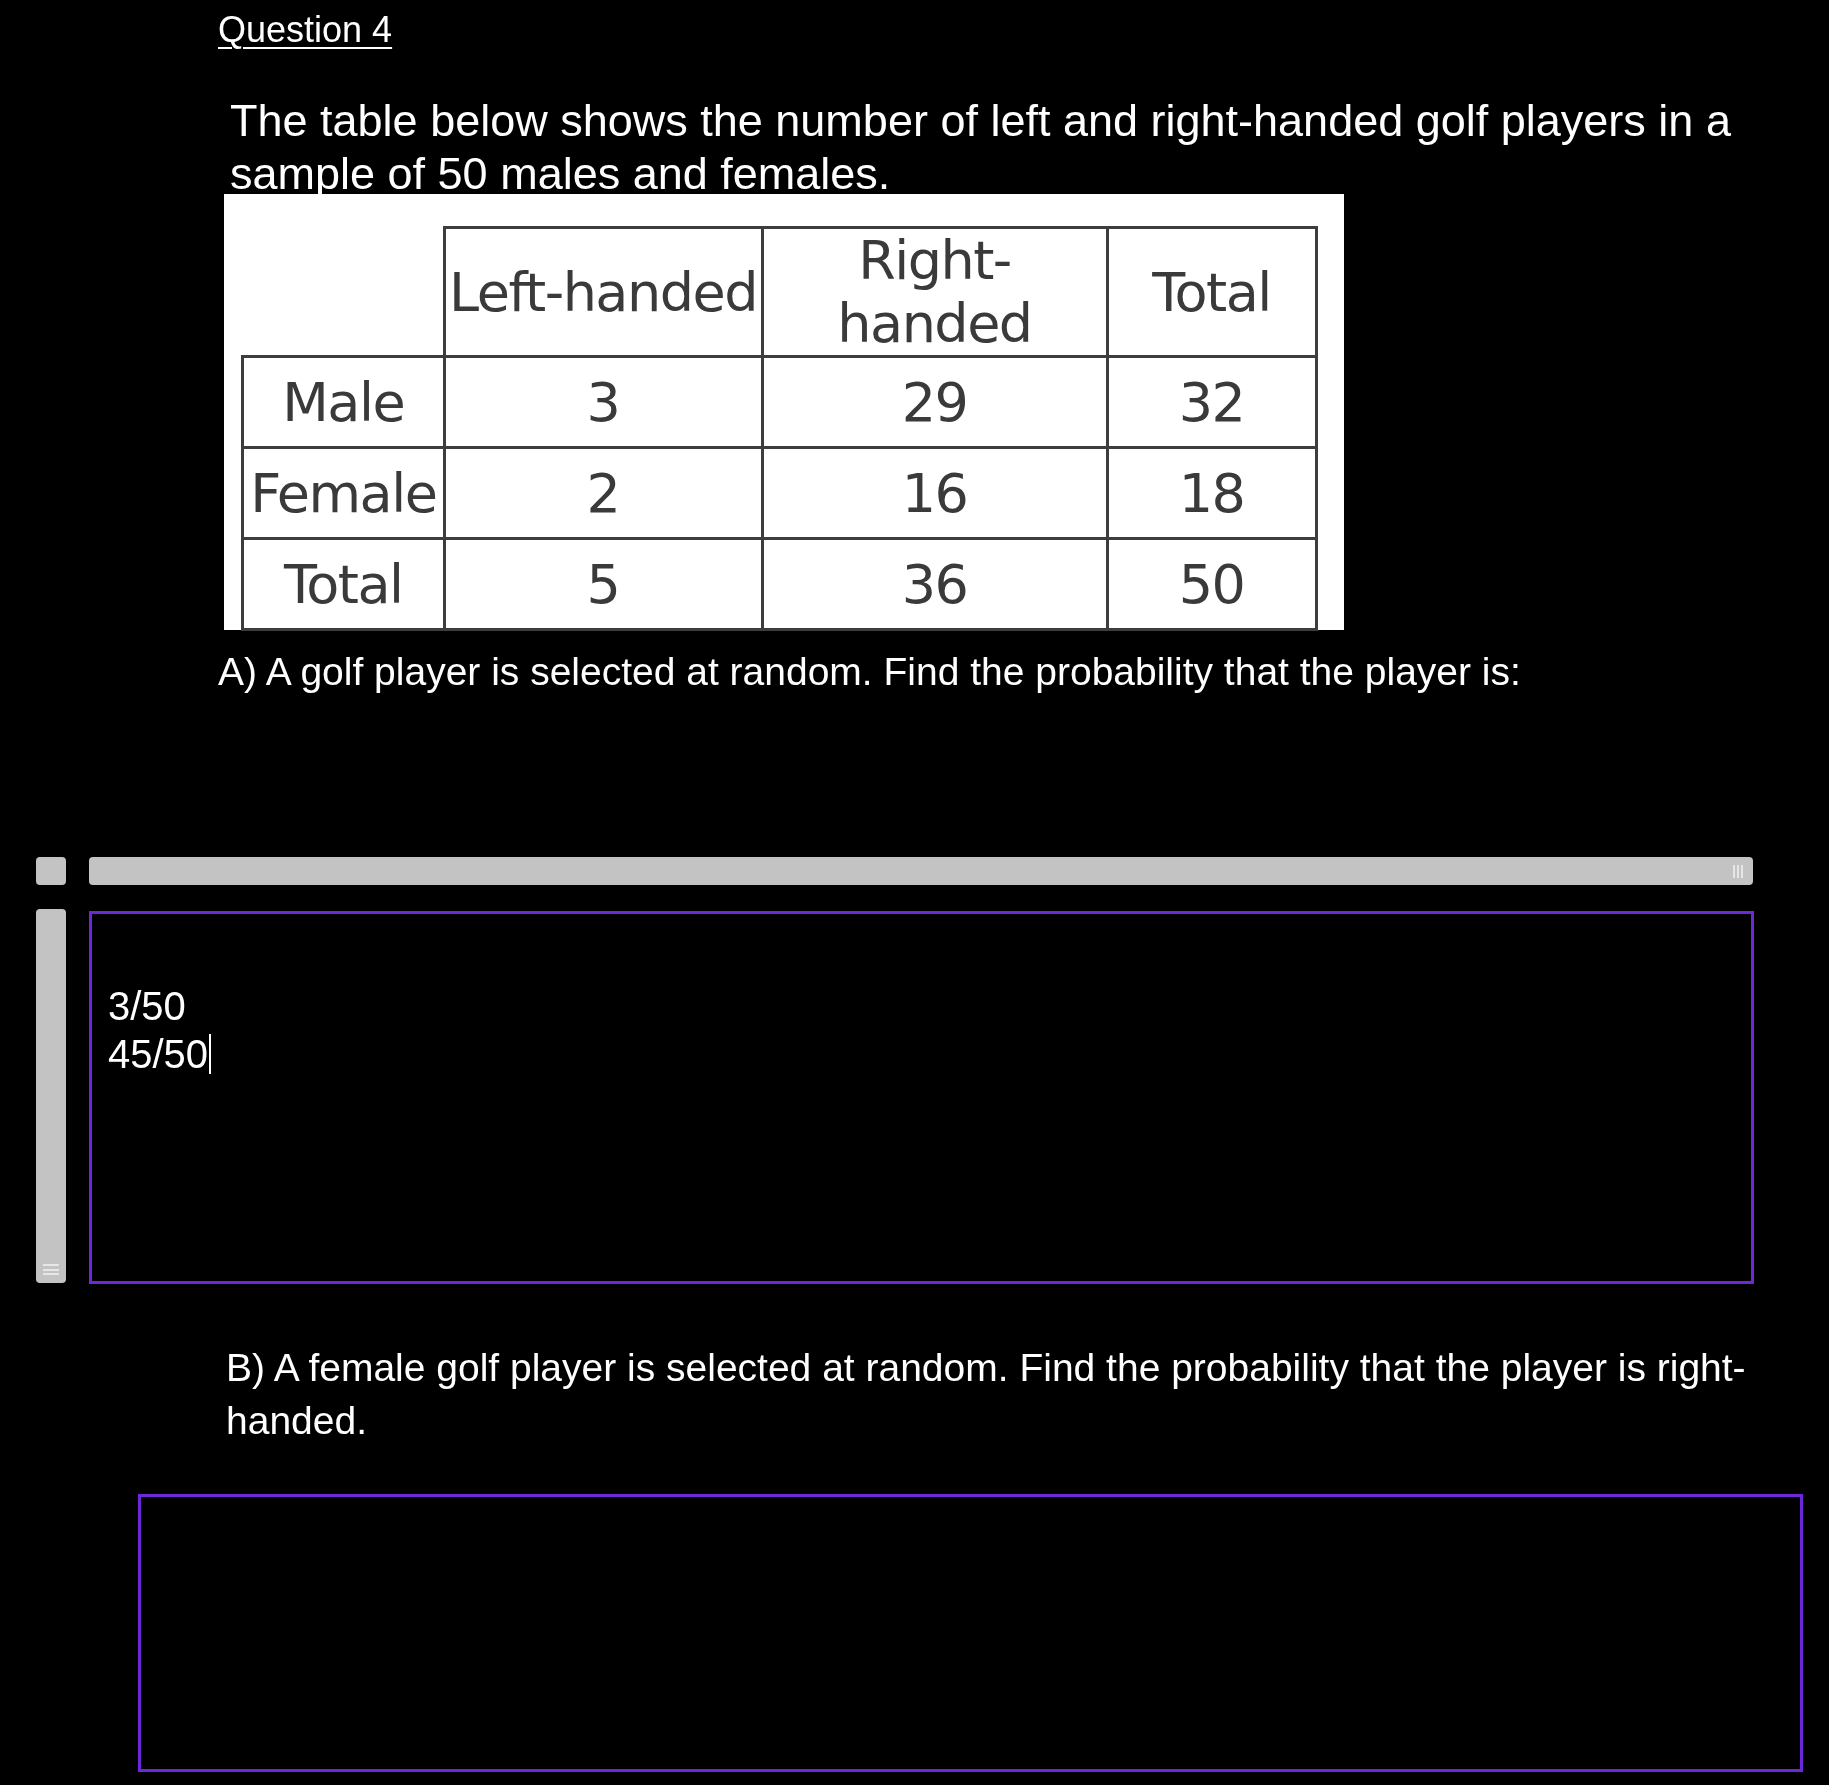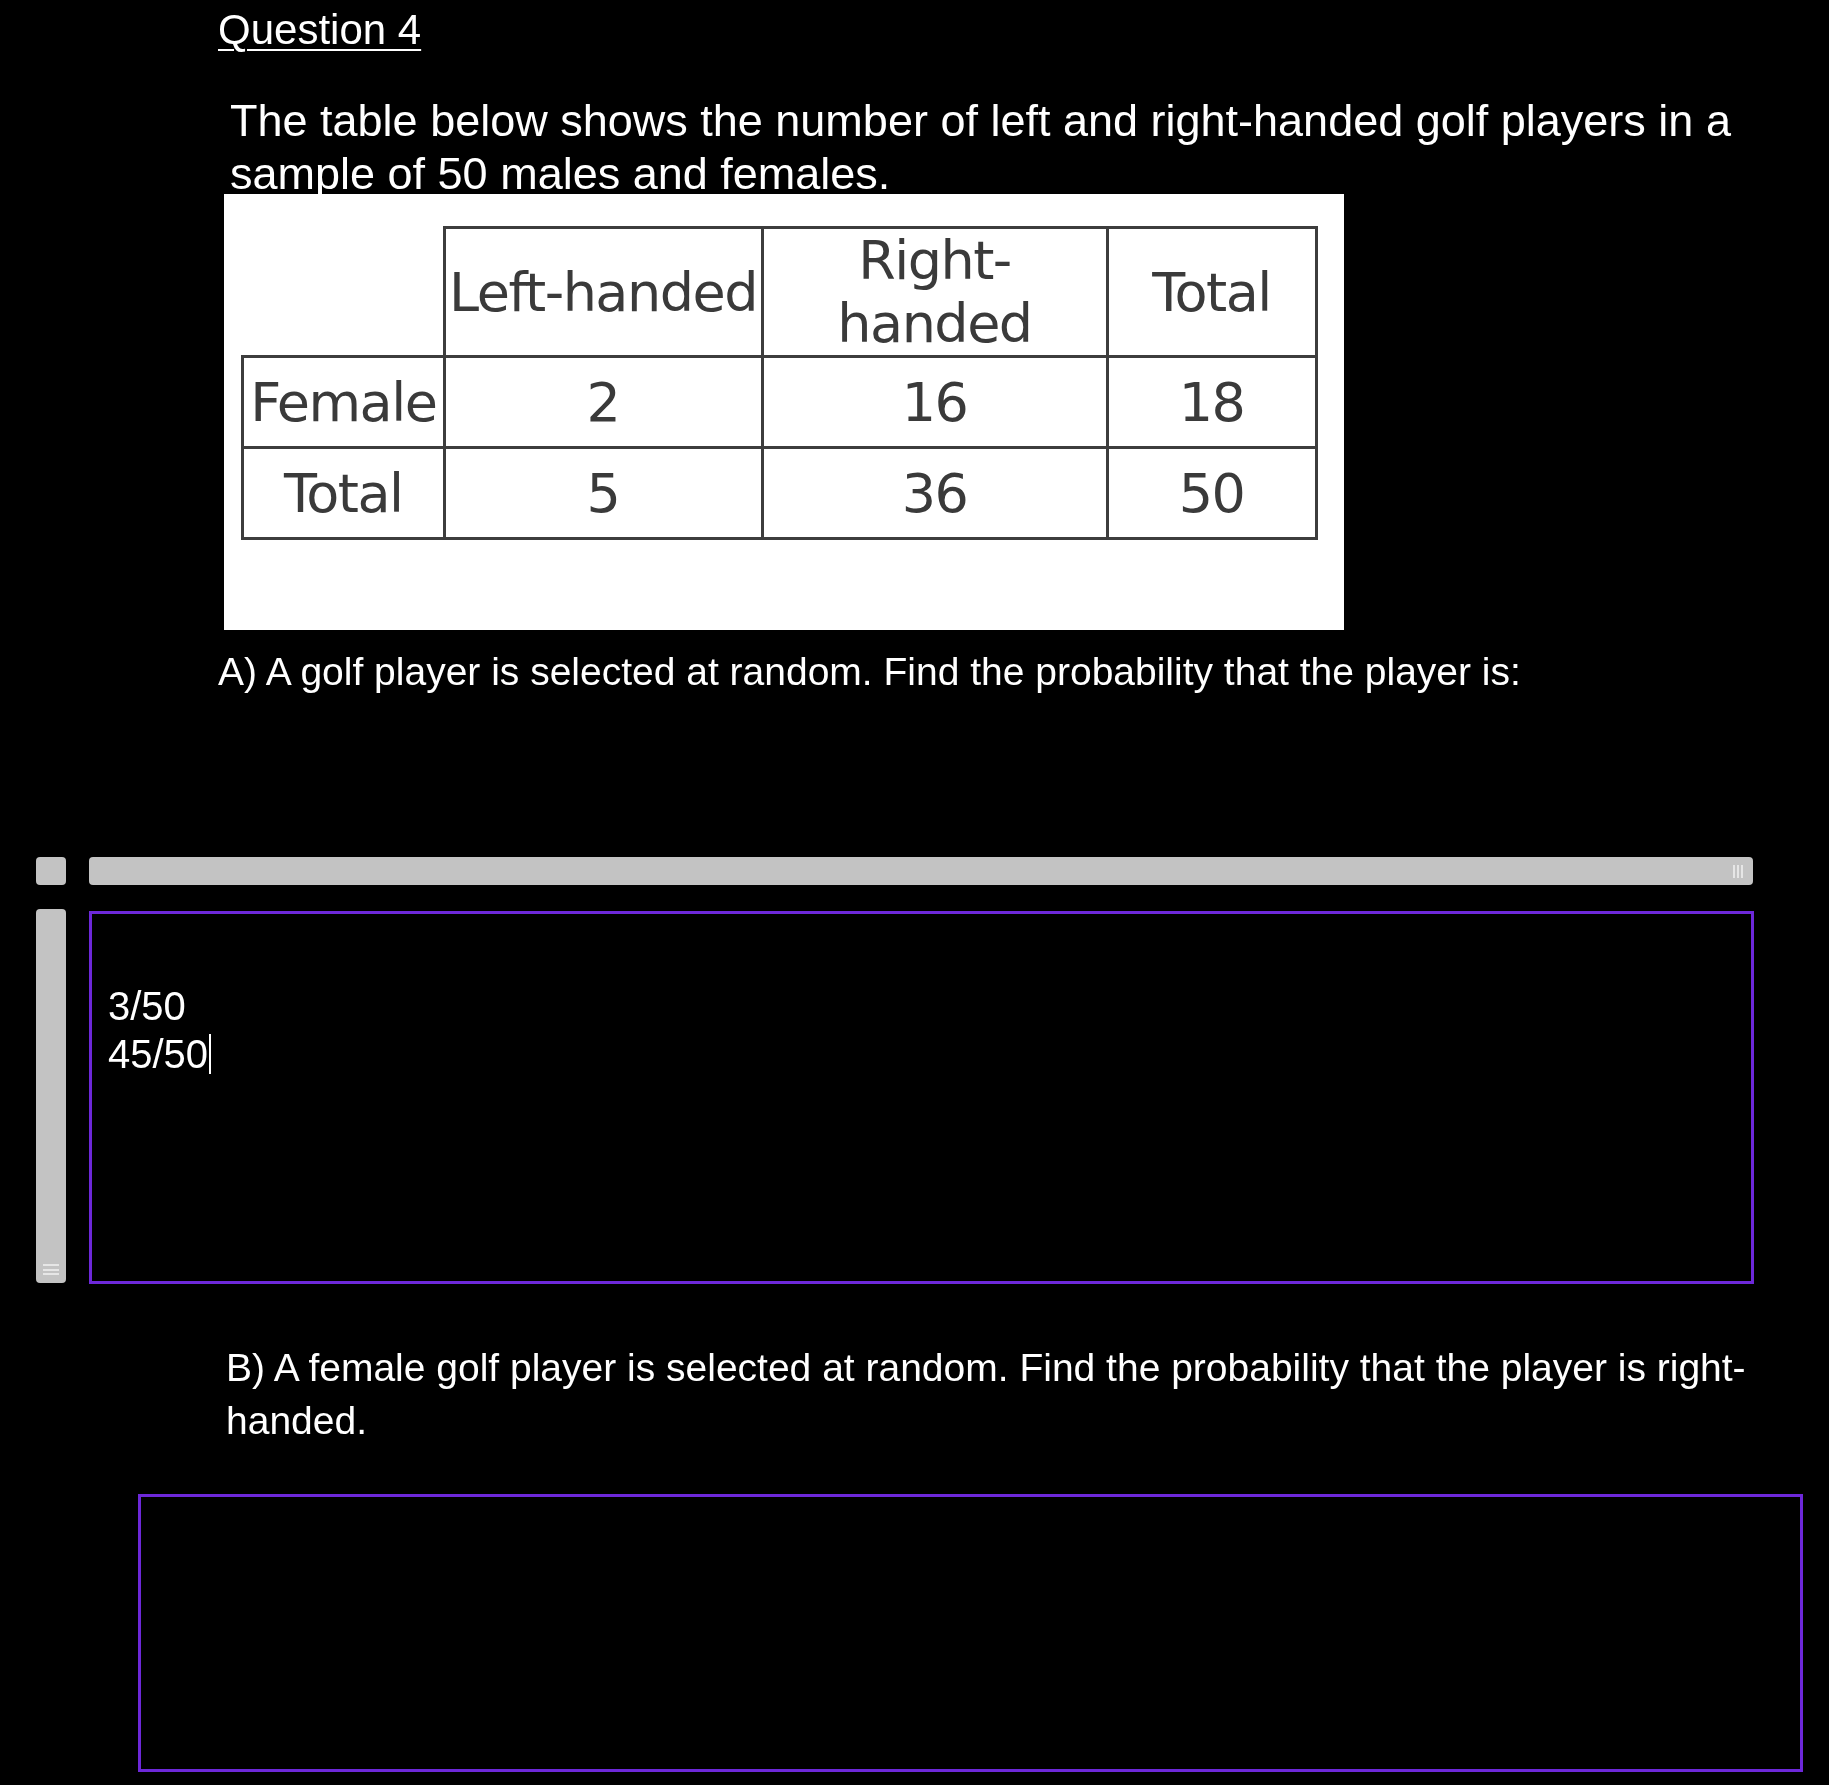--- a/index.html
+++ b/index.html
@@ -13,21 +13,21 @@
       position: relative;
       overflow: hidden;
       font-family: "Liberation Sans", sans-serif;
       color: #ffffff;
     }
     .abs { position: absolute; }
 
     .q-title {
       left: 218px;
       top: 6px;
-      font-size: 42px;
+      font-size: 36px;
       line-height: 48px;
       text-decoration: underline;
       text-underline-offset: 5px;
       text-decoration-thickness: 2px;
       margin: 0;
       font-weight: normal;
     }
     .intro {
       left: 218px;
       top: 82px;
@@ -209,20 +209,26 @@
     <thead>
       <tr>
         <th class="blank col-label"></th>
         <th class="col-lh">Left-handed</th>
         <th class="col-rh">Right-handed</th>
         <th class="col-tot">Total</th>
       </tr>
     </thead>
     <tbody>
       <tr>
+        <td>Male</td>
+        <td>3</td>
+        <td>29</td>
+        <td>32</td>
+      </tr>
+      <tr>
         <td>Female</td>
         <td>2</td>
         <td>16</td>
         <td>18</td>
       </tr>
       <tr>
         <td>Total</td>
         <td>5</td>
         <td>36</td>
         <td>50</td>

